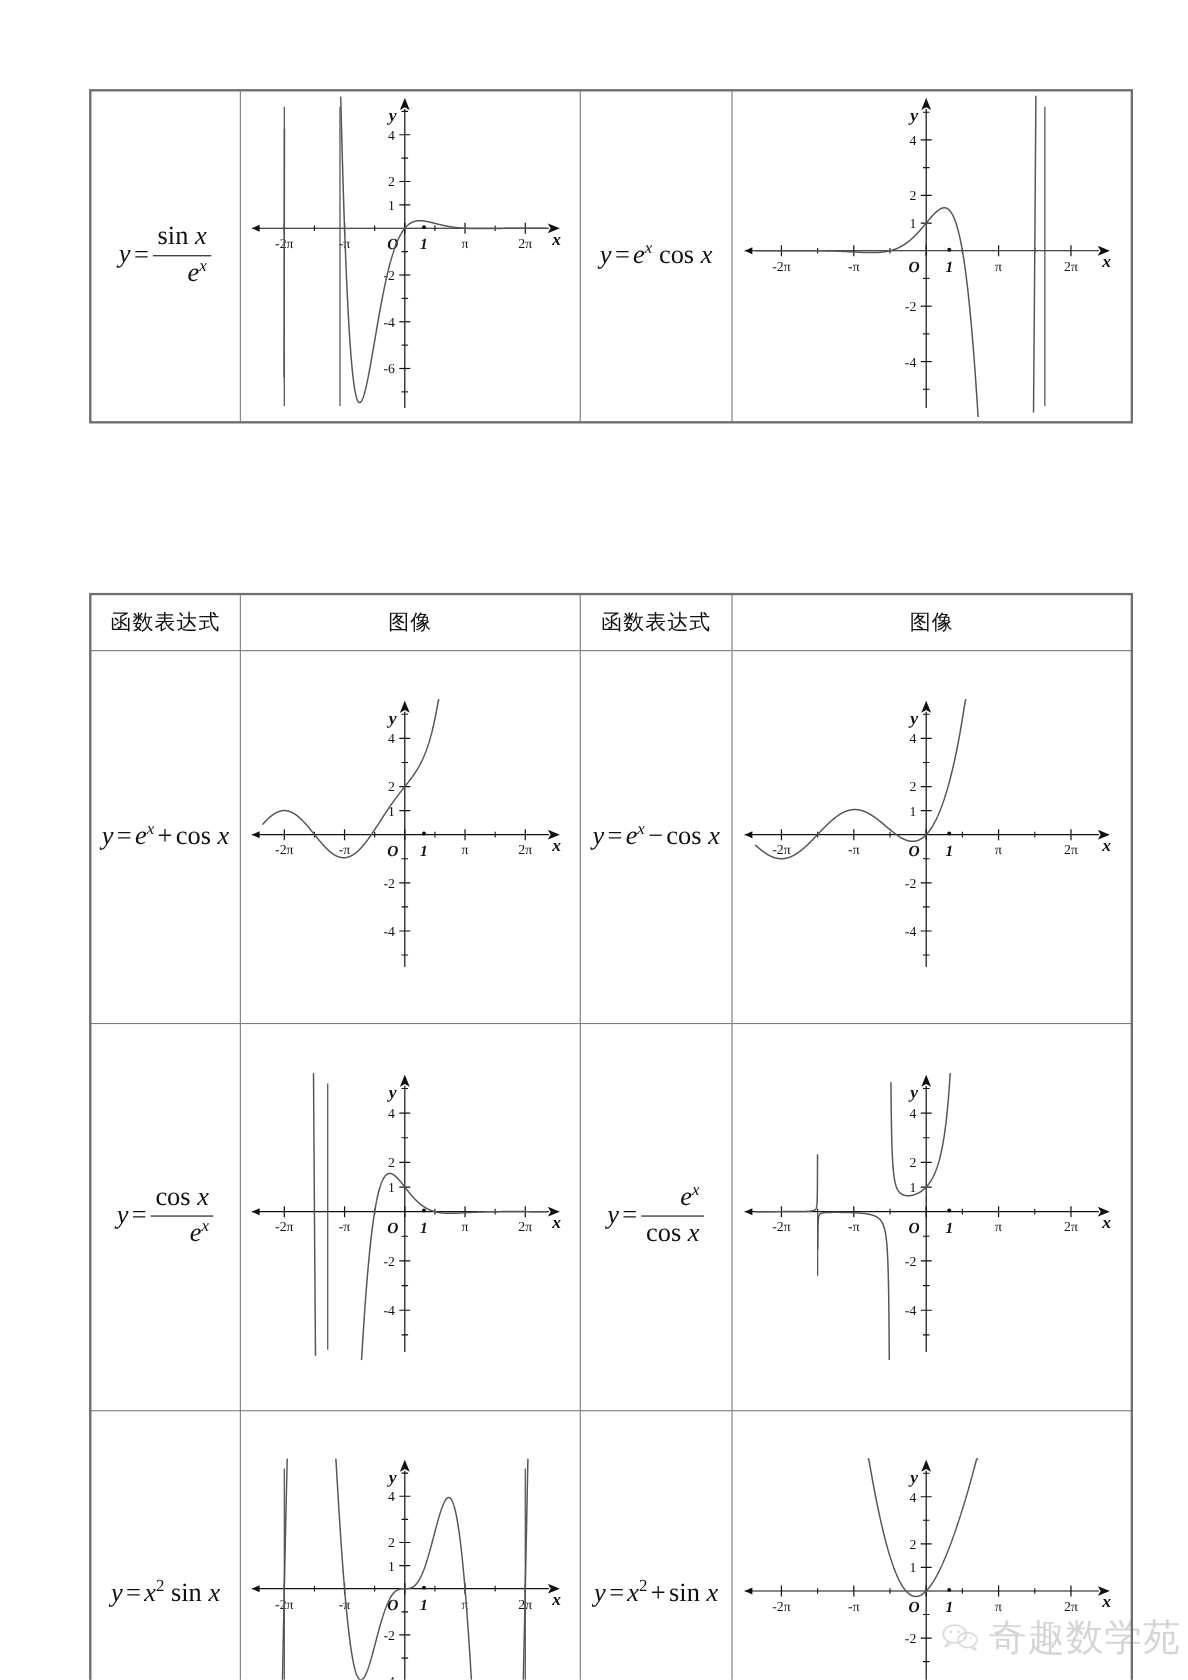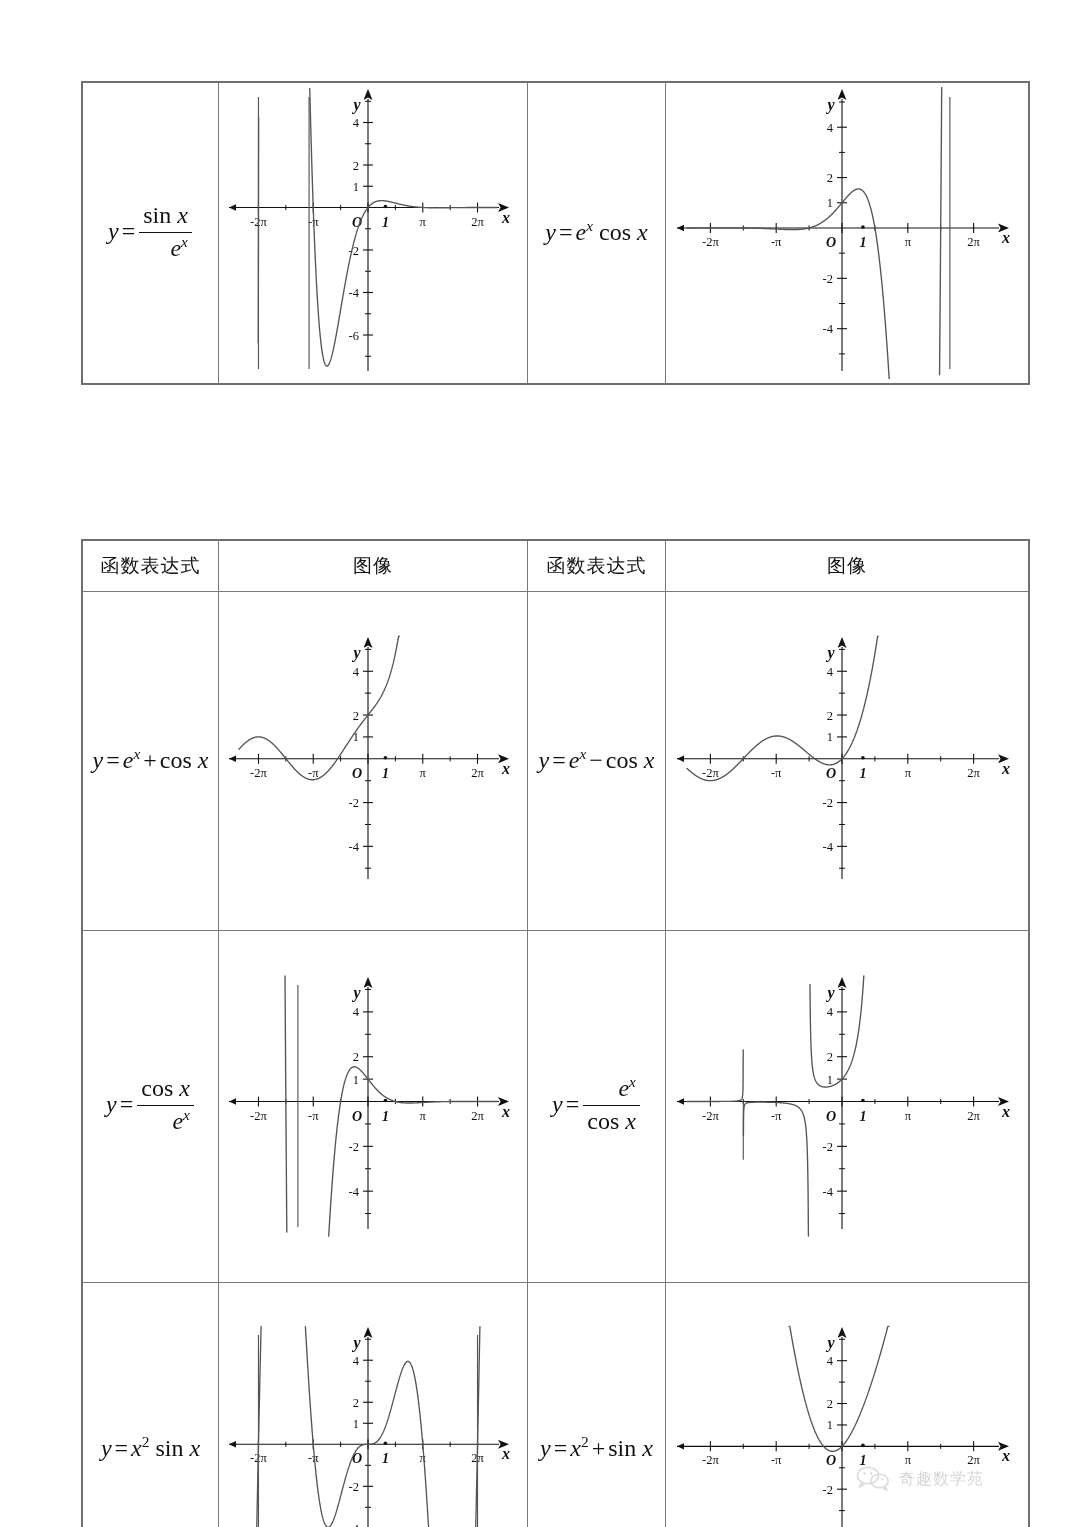--- a/index.html
+++ b/index.html
@@ -133,21 +133,21 @@
     left: 856px;
     top: 1466px;
     display: flex;
     align-items: center;
     gap: 9px;
     opacity: 0.30;
     filter: grayscale(1);
   }
   #footer-brand .brand-text {
     font-family: Liberation Mono, monospace;
-    font-size: 16px;
+    font-size: 34px;
     color: #777;
     letter-spacing: 1px;
   }
 </style>
 </head>
 <body>
 
 <div class="page">
 
   <table class="fn-table outer" id="table-top">

